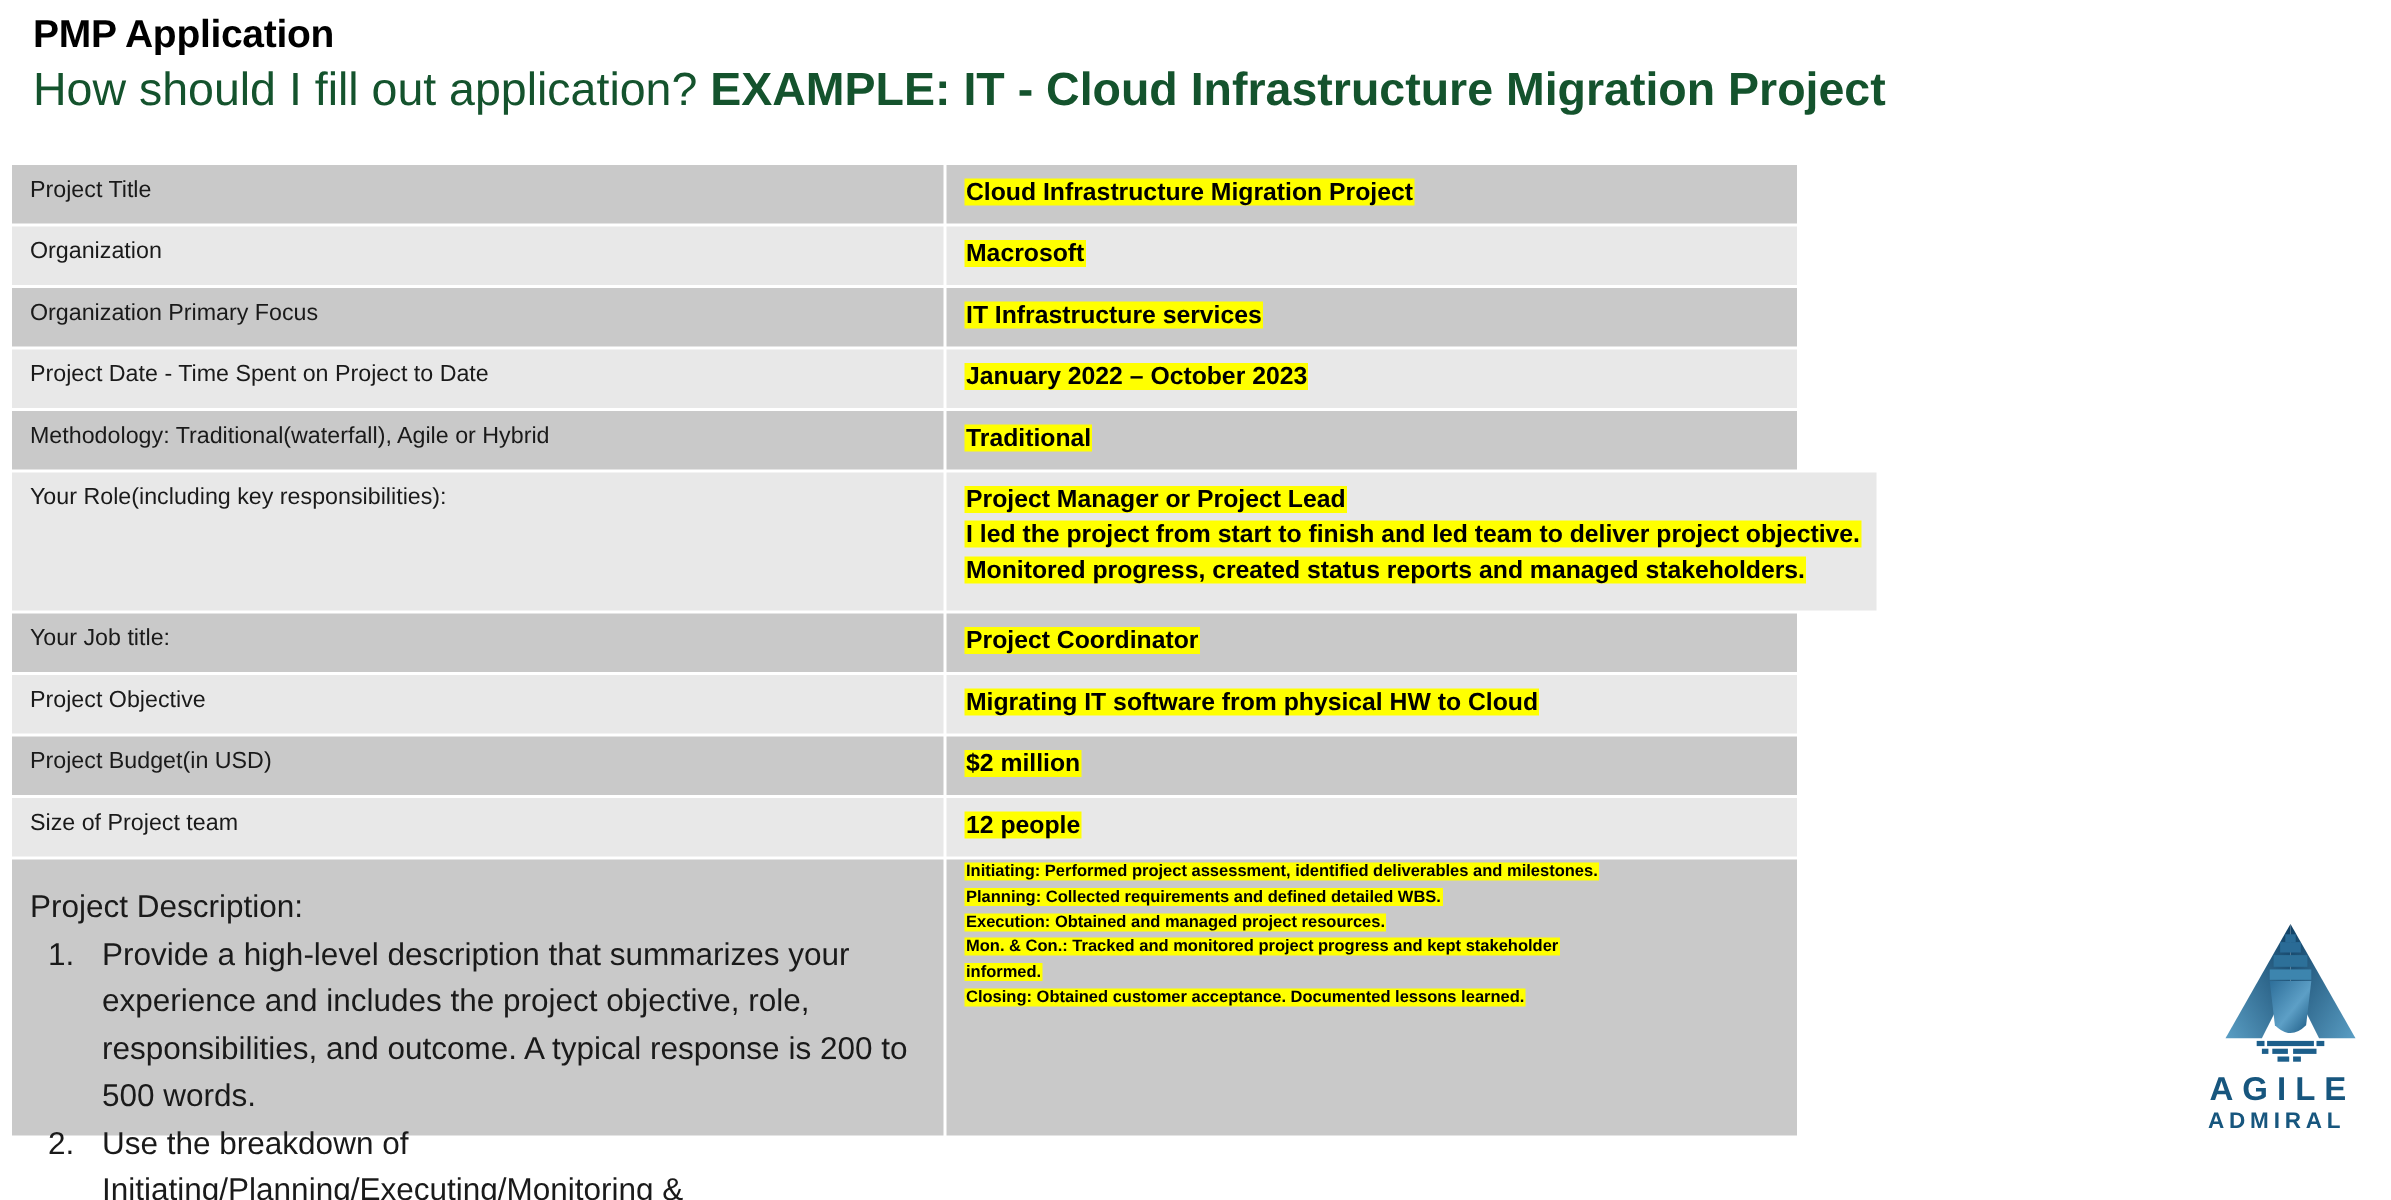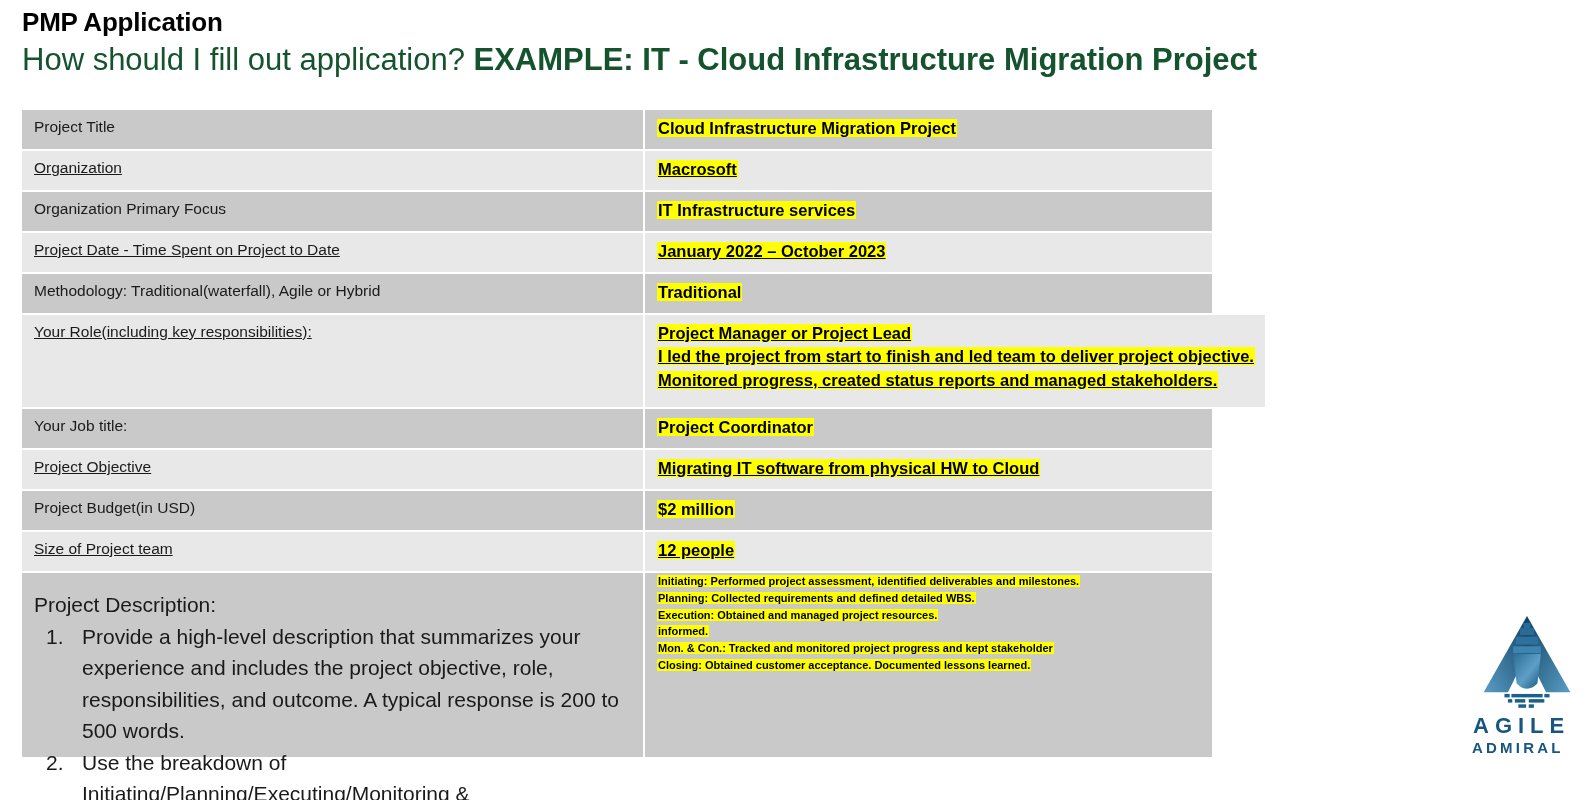--- a/index.html
+++ b/index.html
@@ -38,33 +38,33 @@
     white-space: nowrap;
     margin-top: 1px;
   }
   #slide-subtitle .bold-part {
     font-weight: bold;
   }
 
   
   #form-table {
     position: absolute;
-    left: 22px;
+    left: 8px;
     top: 110px;
     width: 1190px;
     border-collapse: separate;
     border-spacing: 0 1px;
   }
   #form-table .row {
     display: flex;
     width: 100%;
     margin-bottom: 2px;
   }
   #form-table .row.shade-dark .cell { background: #c9c9c9; }
-  #form-table .row.shade-light .cell { background: #e8e8e8; text-decoration: underline; }
+  #form-table .row.shade-light .cell { background: #e8e8e8; }
 
   .cell {
     box-sizing: border-box;
     padding: 7px 10px 6px 12px;
   }
   .cell-label {
     width: 621px;
     flex: 0 0 621px;
     font-size: 15.5px;
     font-weight: normal;
@@ -234,22 +234,22 @@
         <div>Project Description:</div>
         <ol class="desc-list">
           <li>Provide a high-level description that summarizes your experience and includes the project objective, role, responsibilities, and outcome.  A typical response is 200 to 500 words.</li>
           <li>Use the breakdown of Initiating/Planning/Executing/Monitoring &amp; Controlling/Closing</li>
         </ol>
       </div>
       <div class="cell cell-value">
         <span class="val-line"><span class="hl">Initiating: Performed project assessment, identified deliverables and milestones.</span></span>
         <span class="val-line"><span class="hl">Planning: Collected requirements and defined detailed WBS.</span></span>
         <span class="val-line"><span class="hl">Execution: Obtained and managed project resources.</span></span>
+        <span class="val-line"><span class="hl">Mon. &amp; Con.: Tracked and monitored project progress and kept stakeholder</span></span>
         <span class="val-line"><span class="hl">informed.</span></span>
-        <span class="val-line"><span class="hl">Mon. &amp; Con.: Tracked and monitored project progress and kept stakeholder</span></span>
         <span class="val-line"><span class="hl">Closing: Obtained customer acceptance. Documented lessons learned.</span></span>
       </div>
     </div>
   </div>
 
 <div id="logo">
   <svg id="logo-mark" viewBox="0 0 120 120" xmlns="http://www.w3.org/2000/svg">
     <defs>
       <linearGradient id="gwingL" x1="0" y1="1" x2="1" y2="0">
         <stop offset="0%" stop-color="#5a9ec4"></stop>

